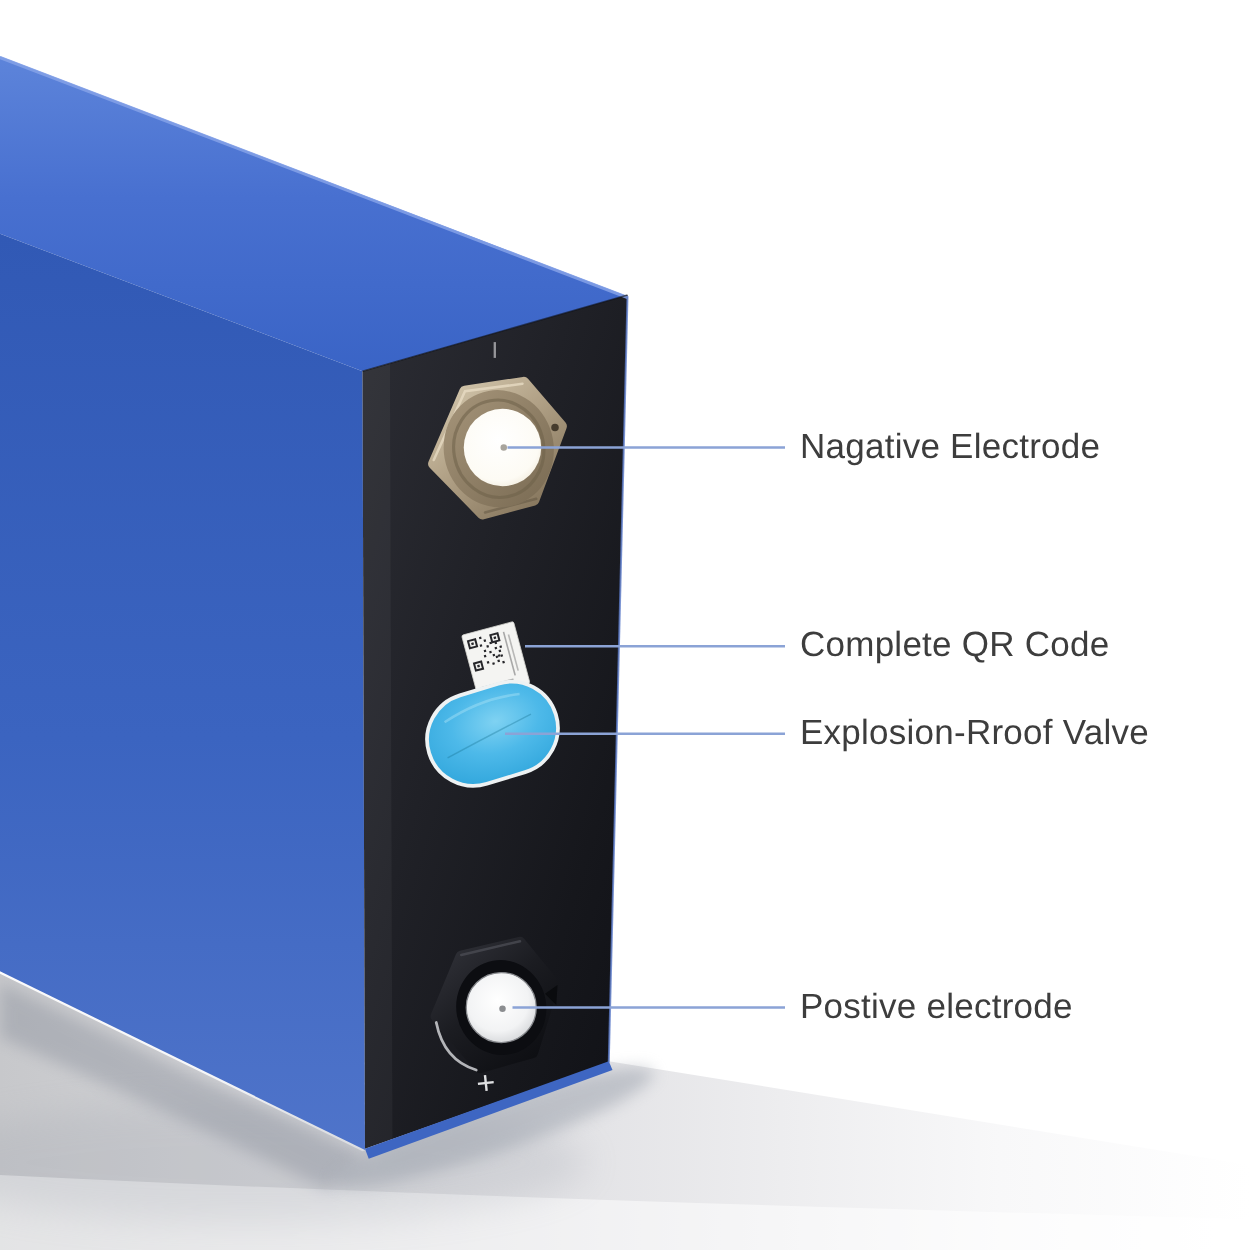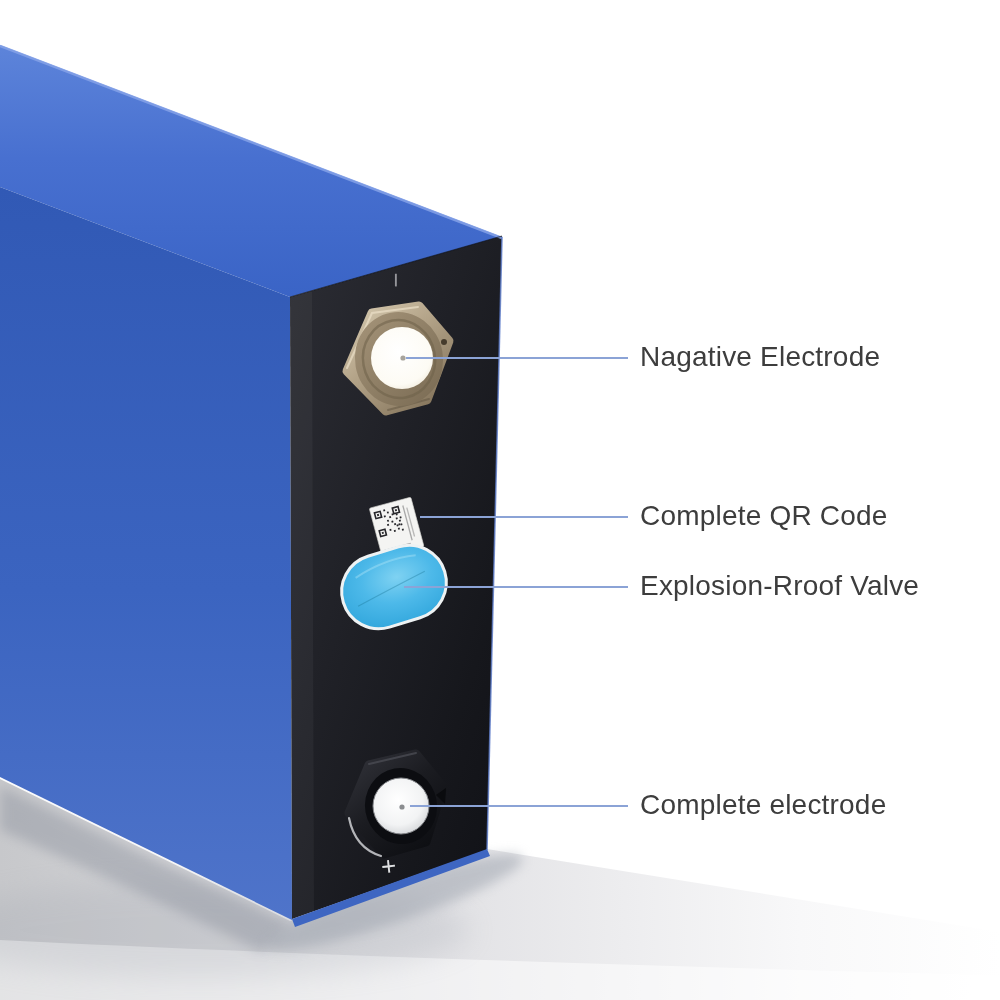--- a/index.html
+++ b/index.html
@@ -187,15 +187,15 @@
   <div class="terminal-mark" id="mark-positive">+</div>
 
   <div class="callout-line" id="line-negative"></div>
   <div class="callout-line" id="line-qr"></div>
   <div class="callout-line" id="line-valve"></div>
   <div class="callout-line" id="line-positive"></div>
 
   <div class="callout-label" id="label-negative">Nagative Electrode</div>
   <div class="callout-label" id="label-valve">Explosion-Rroof Valve</div>
   <div class="callout-label" id="label-qr">Complete QR Code</div>
-  <div class="callout-label" id="label-positive">Complete electrode</div>
+  <div class="callout-label" id="label-positive">Postive electrode</div>
 
 </div>
 
 </body></html>

